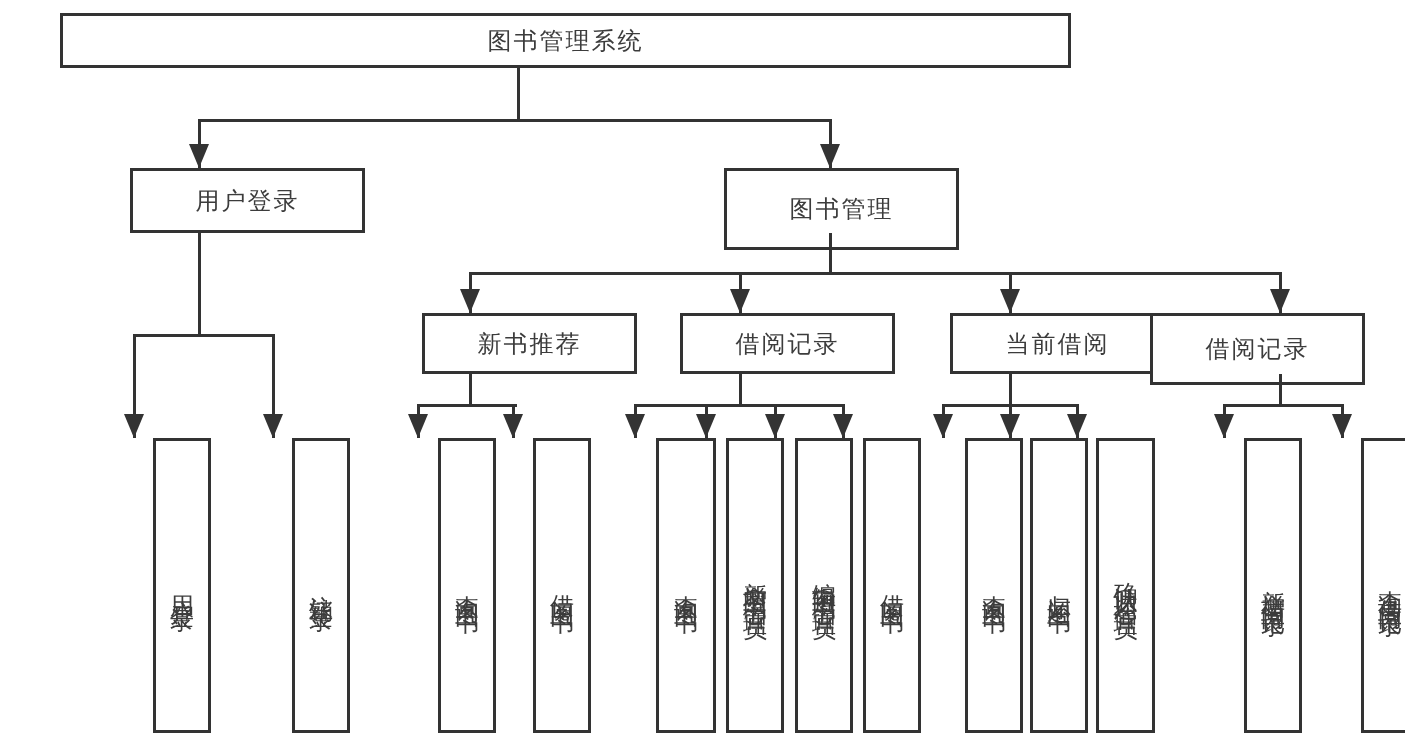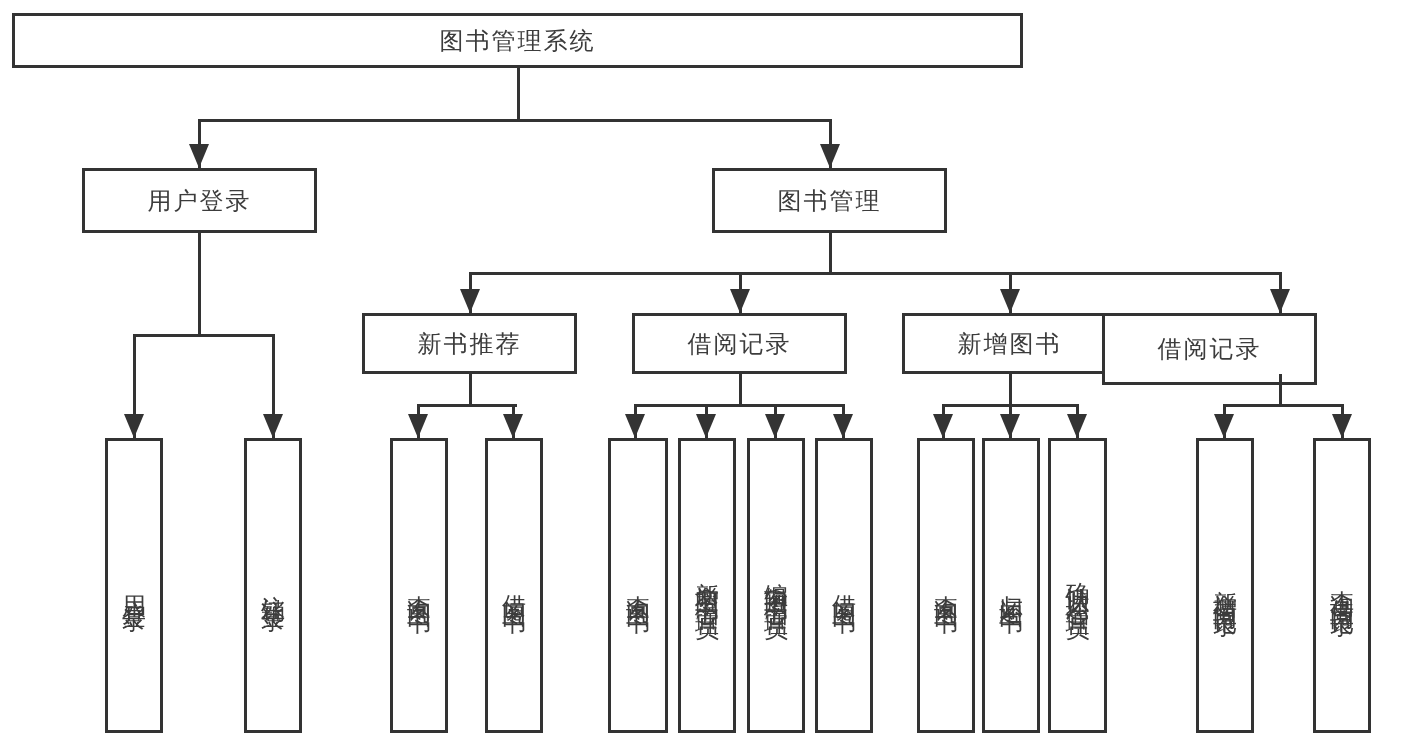--- a/index.html
+++ b/index.html
@@ -15,20 +15,21 @@
     position:absolute;
     box-sizing:border-box;
     border:3px solid #333333;
     background:#ffffff;
     display:flex;
     align-items:center;
     justify-content:center;
     font-size:24px;
     letter-spacing:2px;
     white-space:nowrap;
+    margin-left:48px;
   }
   .vbox span {
     writing-mode:vertical-rl;
     text-orientation:mixed;
     font-size:24px;
     letter-spacing:5px;
     line-height:1;
   }
   .hline,.vline { position:absolute; background:#333333; }
   .arrow {
@@ -56,43 +57,43 @@
   <div class="box" style="left:12px; top:13px; width:1011px; height:55px;">图书管理系统</div>
 
   <div class="vline" style="left:517px; top:65px; width:3px; height:56px;"></div>
   <div class="hline" style="left:198px; top:119px; width:634px; height:3px;"></div>
   <div class="vline" style="left:198px; top:119px; width:3px; height:49px;"></div>
   <div class="arrow" style="left:189px; top:144px;"></div>
   <div class="vline" style="left:829px; top:119px; width:3px; height:49px;"></div>
   <div class="arrow" style="left:820px; top:144px;"></div>
 
   <div class="box" style="left:82px; top:168px; width:235px; height:65px;">用户登录</div>
-  <div class="box" style="left:712px; top:168px; width:235px; height:65px;font-family:Liberation Mono, monospace;">图书管理</div>
+  <div class="box" style="left:676px; top:168px; width:235px; height:82px;font-family:Liberation Mono, monospace;">图书管理</div>
 
   <div class="vline" style="left:198px; top:233px; width:3px; height:103px;"></div>
   <div class="hline" style="left:133px; top:334px; width:142px; height:3px;"></div>
   <div class="vline" style="left:133px; top:334px; width:3px; height:104px;"></div>
   <div class="arrow" style="left:124px; top:414px;"></div>
   <div class="vline" style="left:272px; top:334px; width:3px; height:104px;"></div>
   <div class="arrow" style="left:263px; top:414px;"></div>
 
   <div class="vline" style="left:829px; top:233px; width:3px; height:41px;"></div>
   <div class="hline" style="left:469px; top:272px; width:813px; height:3px;"></div>
   <div class="vline" style="left:469px; top:272px; width:3px; height:41px;"></div>
   <div class="arrow" style="left:460px; top:289px;"></div>
   <div class="vline" style="left:739px; top:272px; width:3px; height:41px;"></div>
   <div class="arrow" style="left:730px; top:289px;"></div>
   <div class="vline" style="left:1009px; top:272px; width:3px; height:41px;"></div>
   <div class="arrow" style="left:1000px; top:289px;"></div>
   <div class="vline" style="left:1279px; top:272px; width:3px; height:41px;"></div>
   <div class="arrow" style="left:1270px; top:289px;"></div>
 
-  <div class="box" style="left:362px; top:313px; width:215px; height:61px;">新书推荐</div>
+  <div class="box" style="left:374px; top:313px; width:215px; height:61px;">新书推荐</div>
   <div class="box" style="left:632px; top:313px; width:215px; height:61px;">借阅记录</div>
-  <div class="box" style="left:902px; top:313px; width:215px; height:61px;">新增图书</div>
+  <div class="box" style="left:902px; top:313px; width:215px; height:61px;">当前借阅</div>
   <div class="box" style="left:1102px; top:313px; width:215px; height:72px;">借阅记录</div>
 
   <div class="vline" style="left:469px; top:374px; width:3px; height:32px;"></div>
   <div class="hline" style="left:417px; top:404px; width:100px; height:3px;"></div>
   <div class="vline" style="left:417px; top:404px; width:3px; height:34px;"></div>
   <div class="arrow" style="left:408px; top:414px;"></div>
   <div class="vline" style="left:512px; top:404px; width:3px; height:34px;"></div>
   <div class="arrow" style="left:503px; top:414px;"></div>
 
   <div class="vline" style="left:739px; top:374px; width:3px; height:32px;"></div>

